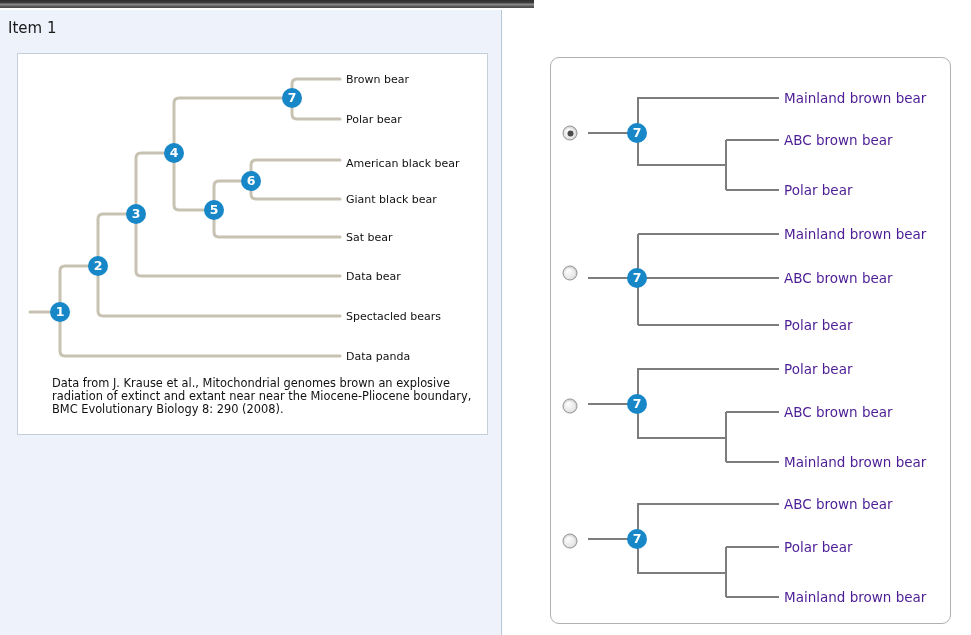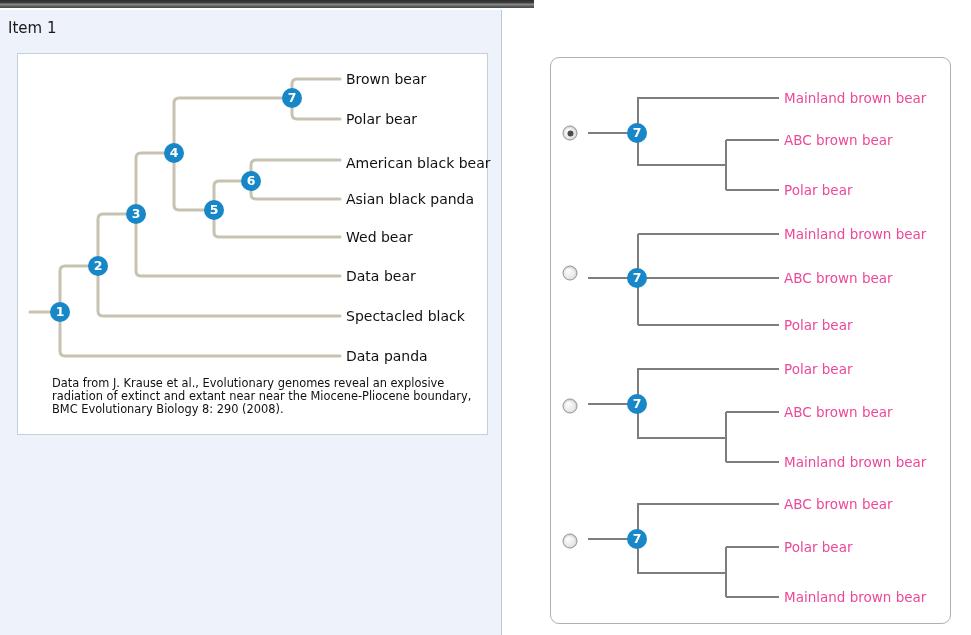--- a/index.html
+++ b/index.html
@@ -24,22 +24,22 @@
 
   
   .lines{position:absolute;left:0;top:0;z-index:3;pointer-events:none;}
 
   
   .tnode{position:absolute;z-index:5;width:20px;height:20px;margin:-10px 0 0 -10px;
     border-radius:50%;background:#1787c8;color:#fff;font-size:12.5px;font-weight:bold;
     display:flex;align-items:center;justify-content:center;line-height:1;}
 
   
-  .llbl{position:absolute;z-index:4;transform:translateY(-50%);font-size:14px;color:#111;white-space:nowrap;text-align:center;}
-  .rlbl{position:absolute;z-index:4;transform:translateY(-50%);font-size:13.5px;color:#ec4899;white-space:nowrap;}
+  .llbl{position:absolute;z-index:4;transform:translateY(-50%);font-size:11px;color:#111;white-space:nowrap;text-align:center;}
+  .rlbl{position:absolute;z-index:4;transform:translateY(-50%);font-size:13.5px;color:#4c1d95;white-space:nowrap;}
 
   
   .cit{position:absolute;left:52px;top:377px;z-index:4;font-size:11.4px;line-height:13px;color:#111;}
   .cit div{white-space:nowrap;}
   .cit .ital{}
 
   
   .radio{position:absolute;z-index:5;width:13px;height:13px;transform:translate(-50%,-50%);
     border:1px solid #8f8f8f;border-radius:50%;
     background:radial-gradient(circle at 35% 30%,#ffffff 0%,#e9e9e9 60%,#d5d5d5 100%);
@@ -94,28 +94,28 @@
   <div class="tnode" style="left:98px;top:266px;">2</div>
   <div class="tnode" style="left:136px;top:214px;">3</div>
   <div class="tnode" style="left:174px;top:153px;">4</div>
   <div class="tnode" style="left:214px;top:210px;">5</div>
   <div class="tnode" style="left:251px;top:181px;">6</div>
   <div class="tnode" style="left:292px;top:98px;">7</div>
 
   <div class="llbl" style="left:346px;top:79px;">Brown bear</div>
   <div class="llbl" style="left:346px;top:119px;">Polar bear</div>
   <div class="llbl" style="left:346px;top:163px;">American black bear</div>
-  <div class="llbl" style="left:346px;top:199px;">Asian black panda</div>
-  <div class="llbl" style="left:346px;top:237px;">Wed bear</div>
+  <div class="llbl" style="left:346px;top:199px;">Giant black bear</div>
+  <div class="llbl" style="left:346px;top:237px;">Sat bear</div>
   <div class="llbl" style="left:346px;top:276px;">Data bear</div>
-  <div class="llbl" style="left:346px;top:316px;">Spectacled black</div>
+  <div class="llbl" style="left:346px;top:316px;">Spectacled bears</div>
   <div class="llbl" style="left:346px;top:356px;">Data panda</div>
 
   <div class="cit">
-    <div>Data from J. Krause et al., Evolutionary genomes reveal an explosive</div>
+    <div>Data from J. Krause et al., Mitochondrial genomes brown an explosive</div>
     <div>radiation of extinct and extant near near the Miocene-Pliocene boundary,</div>
     <div><span class="ital">BMC Evolutionary Biology</span><span> 8: 290 (2008).</span></div>
   </div>
 
   <span class="radio" style="left:570px;top:133px;" data-selected="true">
       <span class="dot"></span>
     </span>
   <div class="tnode" style="left:637px;top:133px;">7</div>
   <div class="rlbl" style="left:784px;top:98px;">Mainland brown bear</div>
   <div class="rlbl" style="left:784px;top:140px;">ABC brown bear</div>

